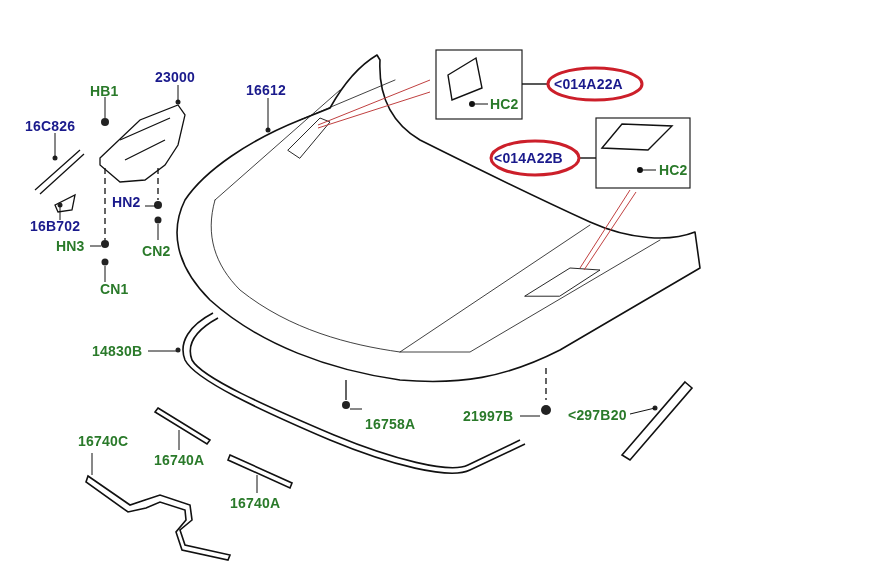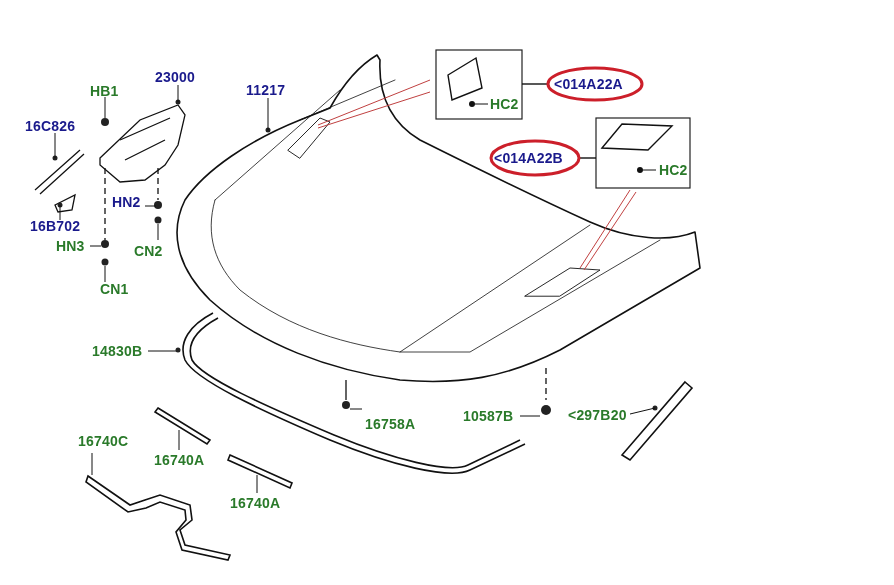--- a/index.html
+++ b/index.html
@@ -116,33 +116,33 @@
 
       <path d="M88,476 L130,505 L145,500 L160,495 L190,505 L192,520 L180,530 L185,545 L230,555 L228,560 L182,550 L176,532 L186,520 L185,510 L160,502 L146,508 L128,512 L86,482 Z"></path>
 
       <path d="M685,382 L692,388 L630,460 L622,455 Z"></path>
     </g>
   </svg>
 
   
   <span class="lbl green" style="left:90px;top:83px">HB1</span>
   <span class="lbl blue" style="left:155px;top:69px">23000</span>
-  <span class="lbl blue" style="left:246px;top:82px">11217</span>
+  <span class="lbl blue" style="left:246px;top:82px">16612</span>
   <span class="lbl blue" style="left:25px;top:118px">16C826</span>
   <span class="lbl blue" style="left:30px;top:218px">16B702</span>
   <span class="lbl blue" style="left:112px;top:194px">HN2</span>
   <span class="lbl green" style="left:56px;top:238px">HN3</span>
   <span class="lbl green" style="left:100px;top:281px">CN1</span>
-  <span class="lbl green" style="left:134px;top:243px">CN2</span>
+  <span class="lbl green" style="left:142px;top:243px">CN2</span>
 
   <span class="lbl blue" style="left:554px;top:76px">&lt;014A22A</span>
   <span class="lbl blue" style="left:494px;top:150px">&lt;014A22B</span>
   <span class="lbl green" style="left:490px;top:96px">HC2</span>
   <span class="lbl green" style="left:659px;top:162px">HC2</span>
 
   <span class="lbl green" style="left:92px;top:343px">14830B</span>
   <span class="lbl green" style="left:78px;top:433px">16740C</span>
   <span class="lbl green" style="left:154px;top:452px">16740A</span>
   <span class="lbl green" style="left:230px;top:495px">16740A</span>
   <span class="lbl green" style="left:365px;top:416px">16758A</span>
-  <span class="lbl green" style="left:463px;top:408px">10587B</span>
+  <span class="lbl green" style="left:463px;top:408px">21997B</span>
   <span class="lbl green" style="left:568px;top:407px">&lt;297B20</span>
 </div>
 
 </body></html>

